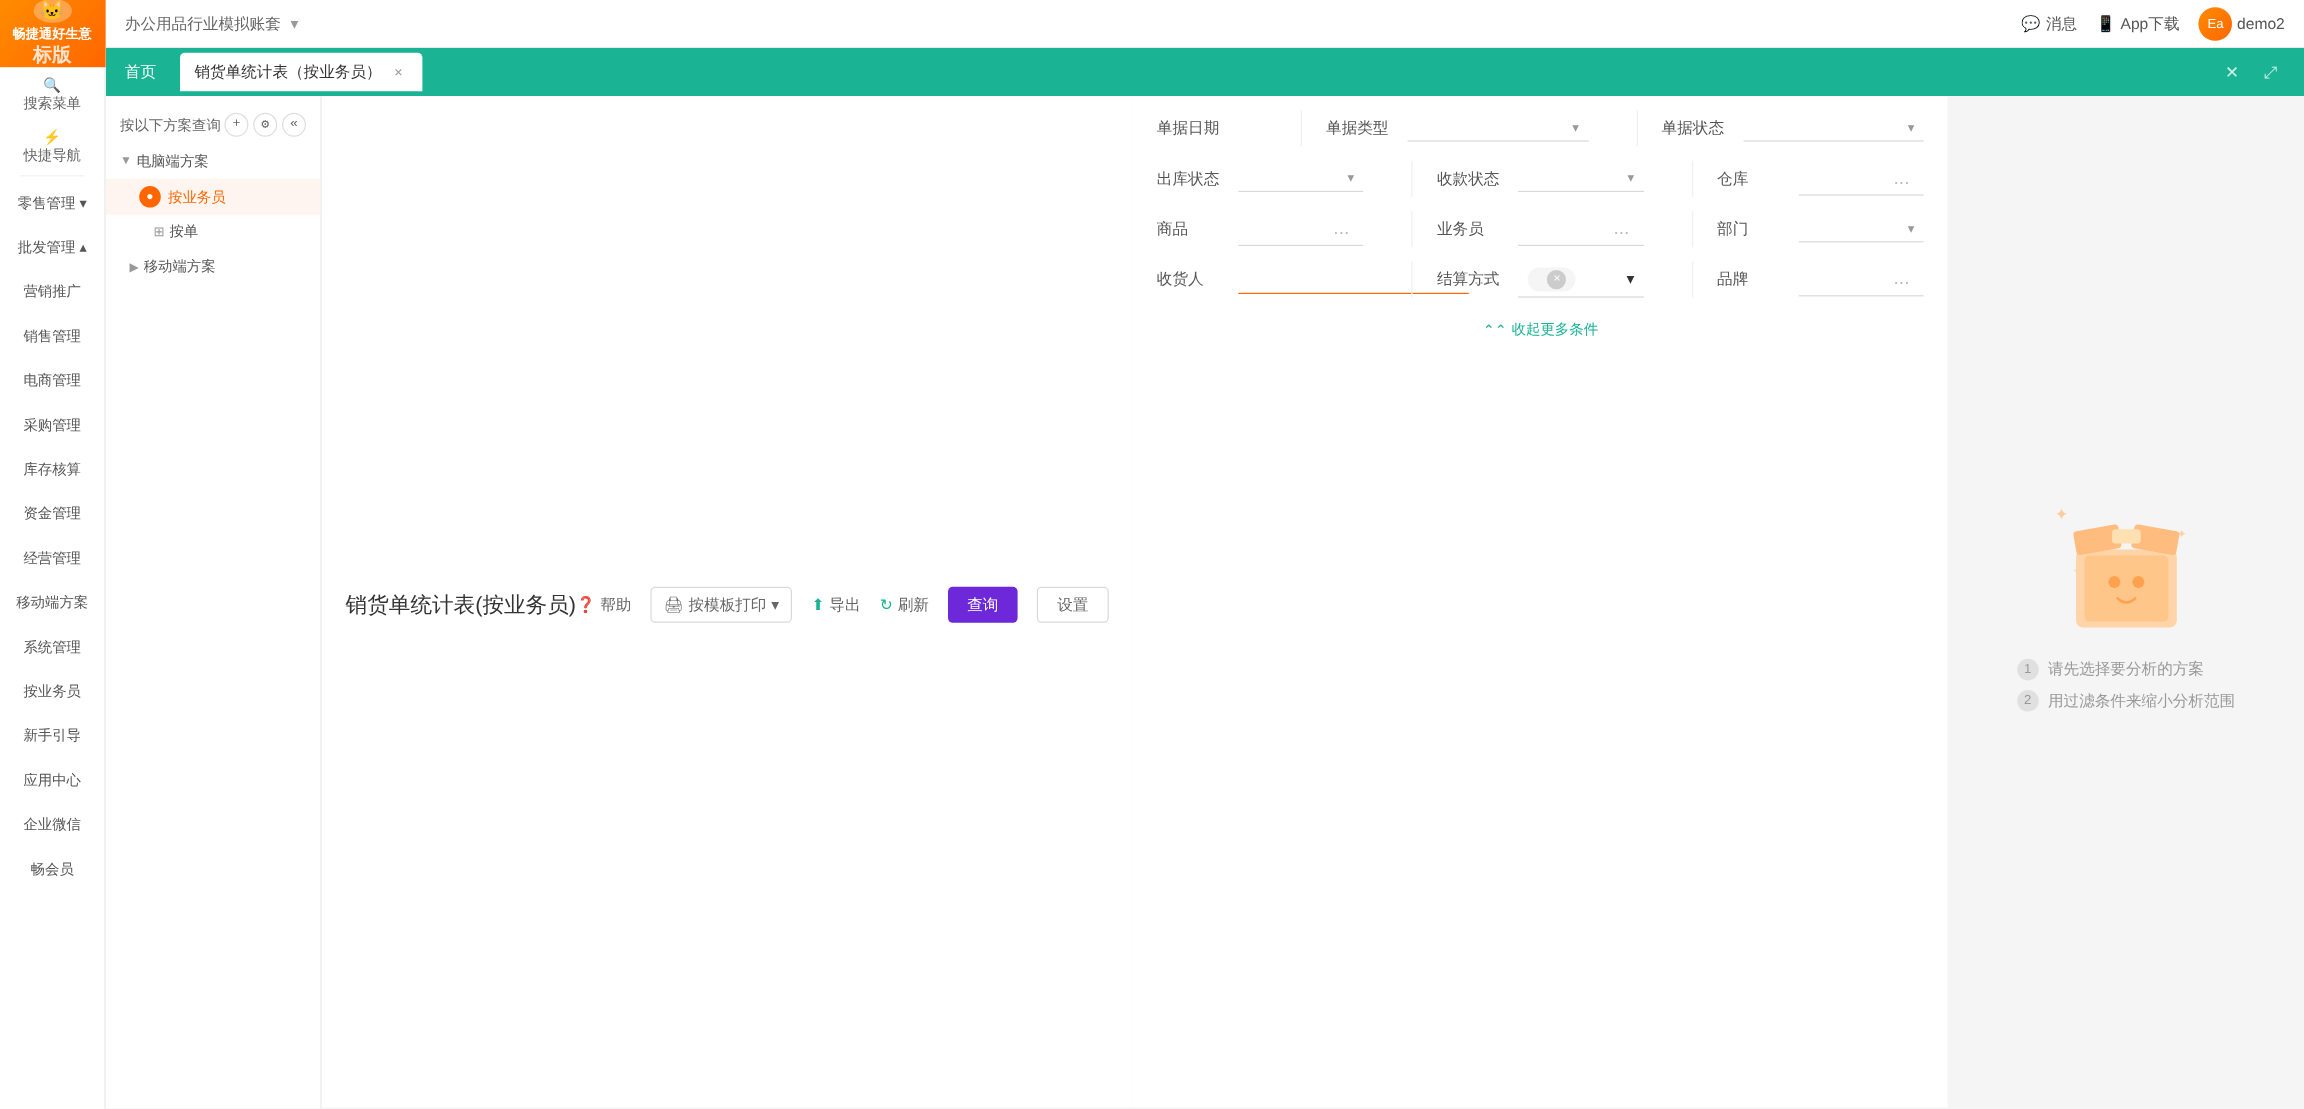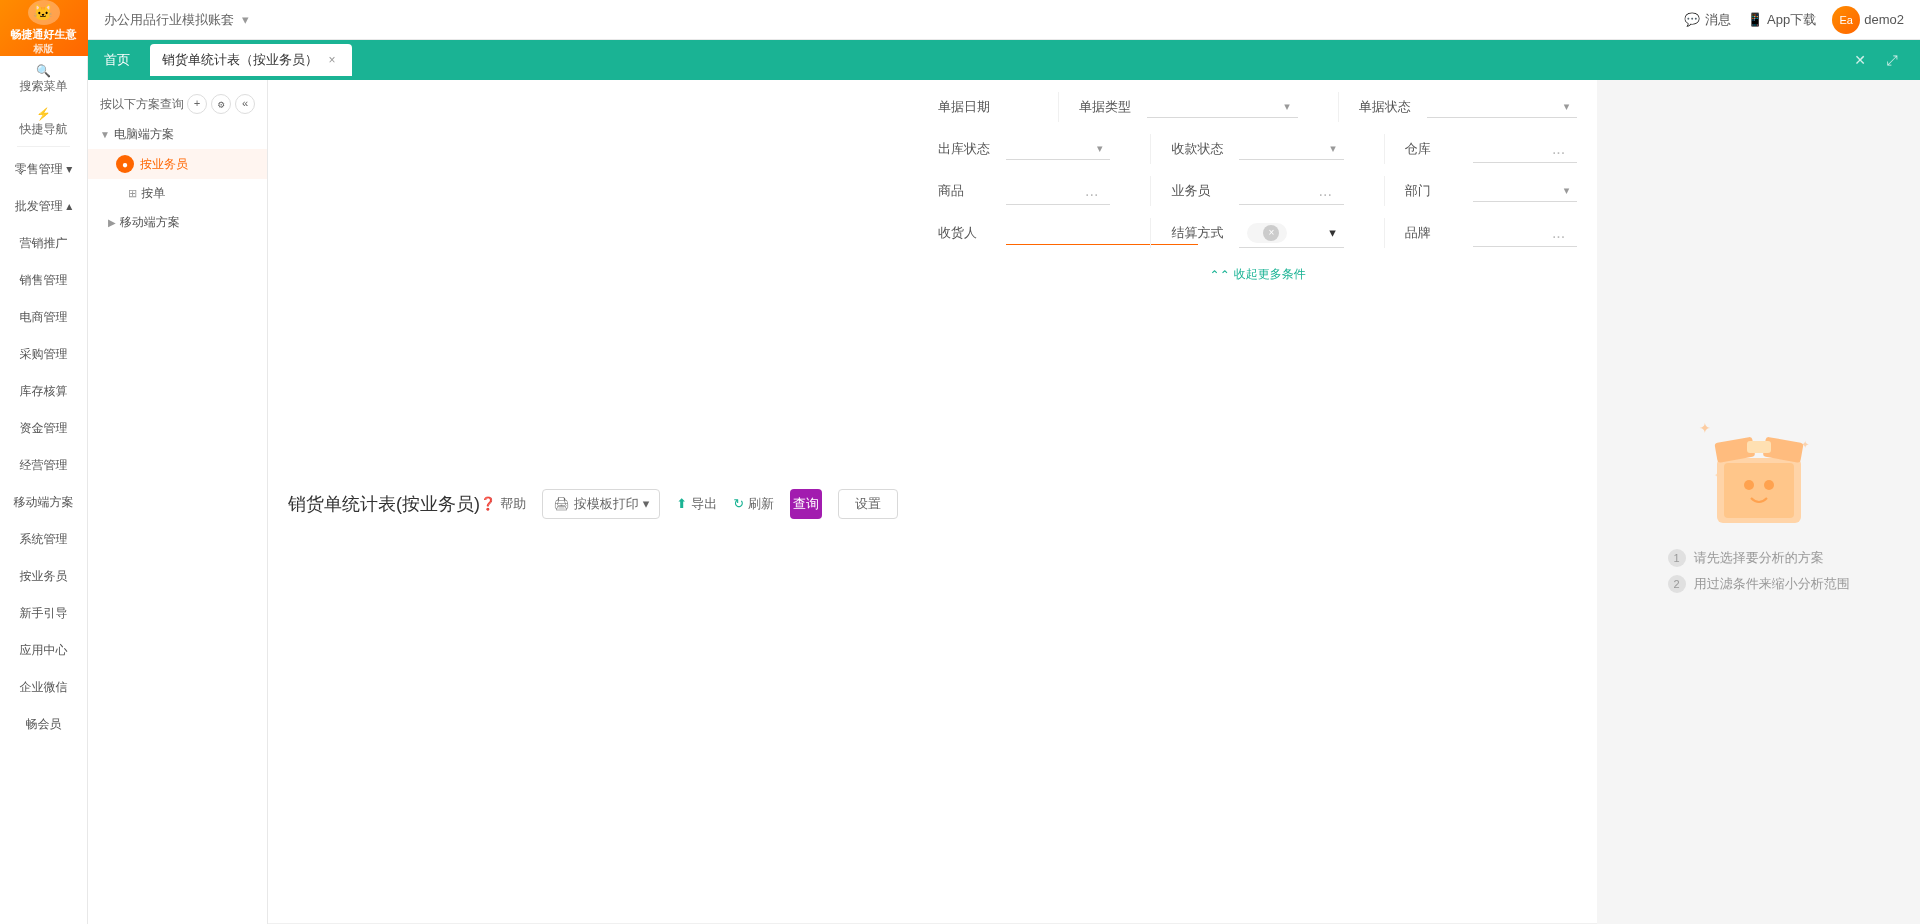--- a/index.html
+++ b/index.html
@@ -52,21 +52,21 @@
     .scheme-group-mobile-header { display: flex; align-items: center; gap: 4px; padding: 6px 12px 6px 20px; cursor: pointer; font-size: 12px; color: #555; }
     .triangle-right { font-size: 10px; color: #999; }
 
     
     .right-panel { flex: 1; display: flex; flex-direction: row; overflow: hidden; }
     .page-header { background: #fff; padding: 12px 20px 8px; display: flex; align-items: center; justify-content: space-between; border-bottom: 1px solid #f0f0f0; }
     .page-title { font-size: 18px; color: #333; font-weight: normal; }
     .page-actions { display: flex; align-items: center; gap: 16px; }
     .action-btn { display: flex; align-items: center; gap: 4px; cursor: pointer; color: #666; font-size: 13px; }
     .action-btn .icon { color: #1ab394; }
-    .action-btn-primary { background: #a21caf; color: #fff; border: none; padding: 6px 3px; border-radius: 4px; cursor: pointer; font-size: 13px; }
+    .action-btn-primary { background: #6d28d9; color: #fff; border: none; padding: 6px 16px; border-radius: 4px; cursor: pointer; font-size: 13px; }
     .action-btn-secondary { background: #fff; color: #666; border: 1px solid #d9d9d9; padding: 5px 16px; border-radius: 4px; cursor: pointer; font-size: 13px; }
     .dropdown-btn { display: flex; align-items: center; gap: 4px; cursor: pointer; color: #666; font-size: 13px; padding: 5px 10px; border: 1px solid #d9d9d9; border-radius: 4px; background: #fff; }
 
     
     .filter-area { background: #fff; padding: 12px 20px; border-bottom: 1px solid #f0f0f0; }
     .filter-row { display: flex; align-items: center; margin-bottom: 12px; gap: 0; }
     .filter-row:last-child { margin-bottom: 0; }
     .filter-field { display: flex; align-items: center; flex: 1; min-width: 0; }
     .filter-label { color: #555; font-size: 13px; white-space: nowrap; min-width: 60px; }
     .filter-input { flex: 1; border: none; border-bottom: 1px solid #d9d9d9; padding: 4px 8px; font-size: 13px; color: #333; outline: none; background: transparent; }
@@ -96,21 +96,21 @@
 
     .filter-tag { display: flex; align-items: center; gap: 4px; background: #f5f5f5; border-radius: 12px; padding: 2px 8px; font-size: 12px; color: #666; }
   </style>
 </head>
 <body>
 
 <div class="sidebar">
   <div class="sidebar-logo">
     <div class="logo-icon">🐱</div>
     <span>畅捷通好生意</span>
-    <span style="font-size:10px;opacity:0.8">标版</span>
+    <span style="font-size:16px;opacity:0.8">标版</span>
   </div>
   <div class="sidebar-search">
     <span>🔍</span><br>
     <span>搜索菜单</span>
   </div>
   <div class="sidebar-nav">
     <span>⚡</span><br>
     <span>快捷导航</span>
   </div>
   <div class="sidebar-divider"></div>

